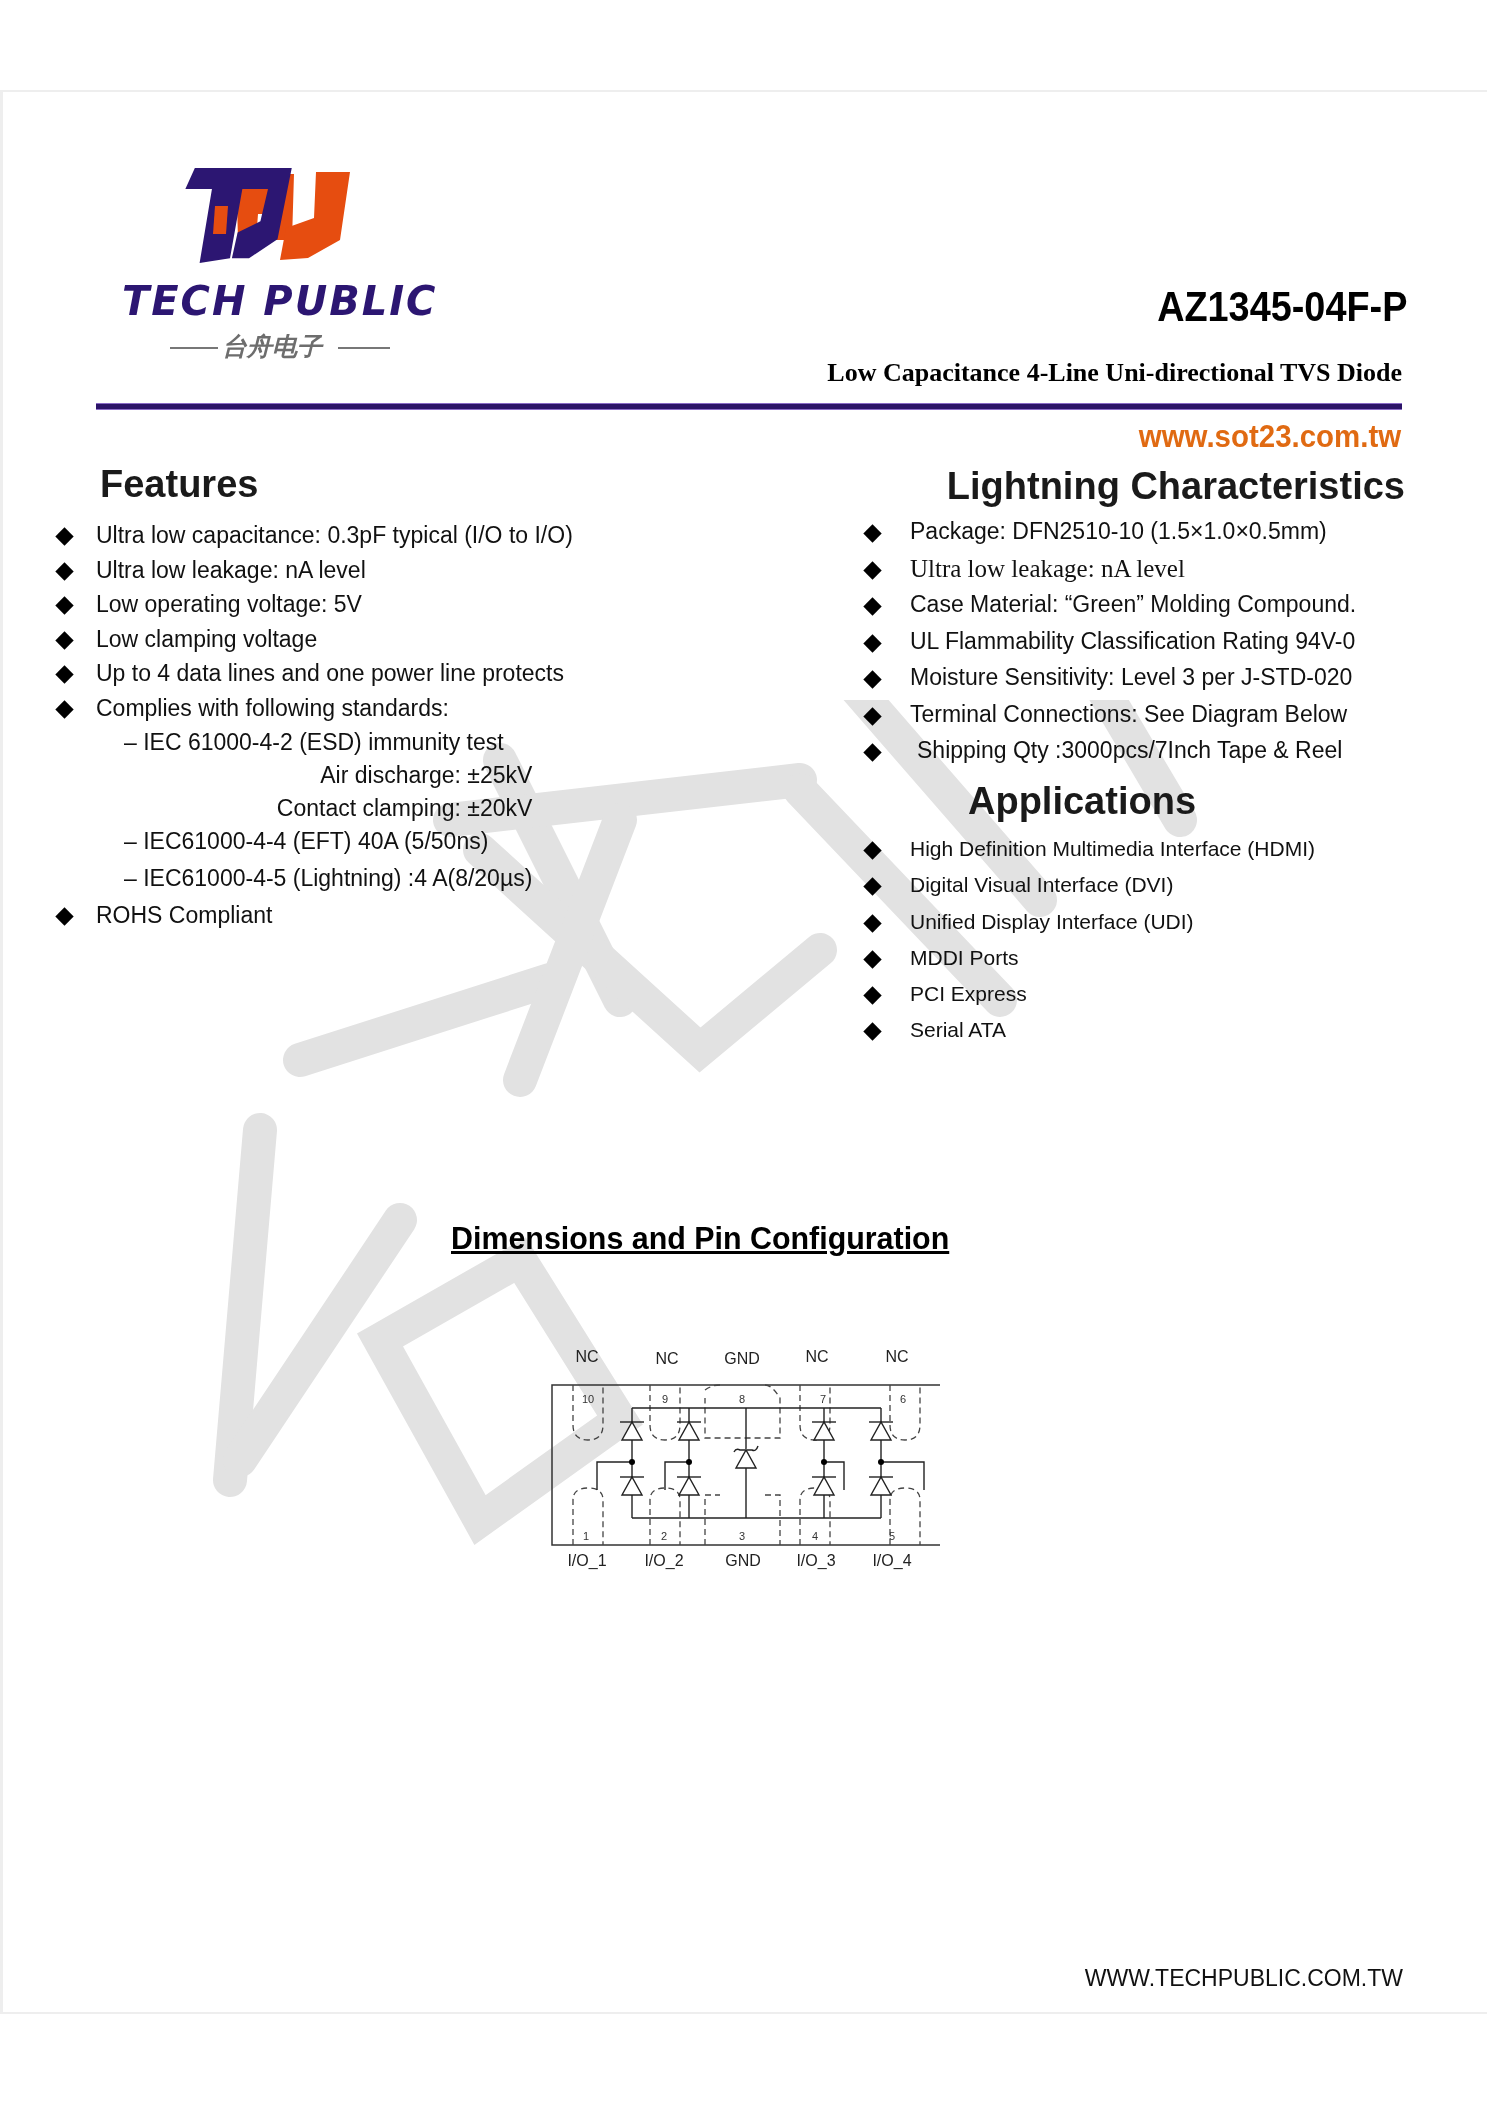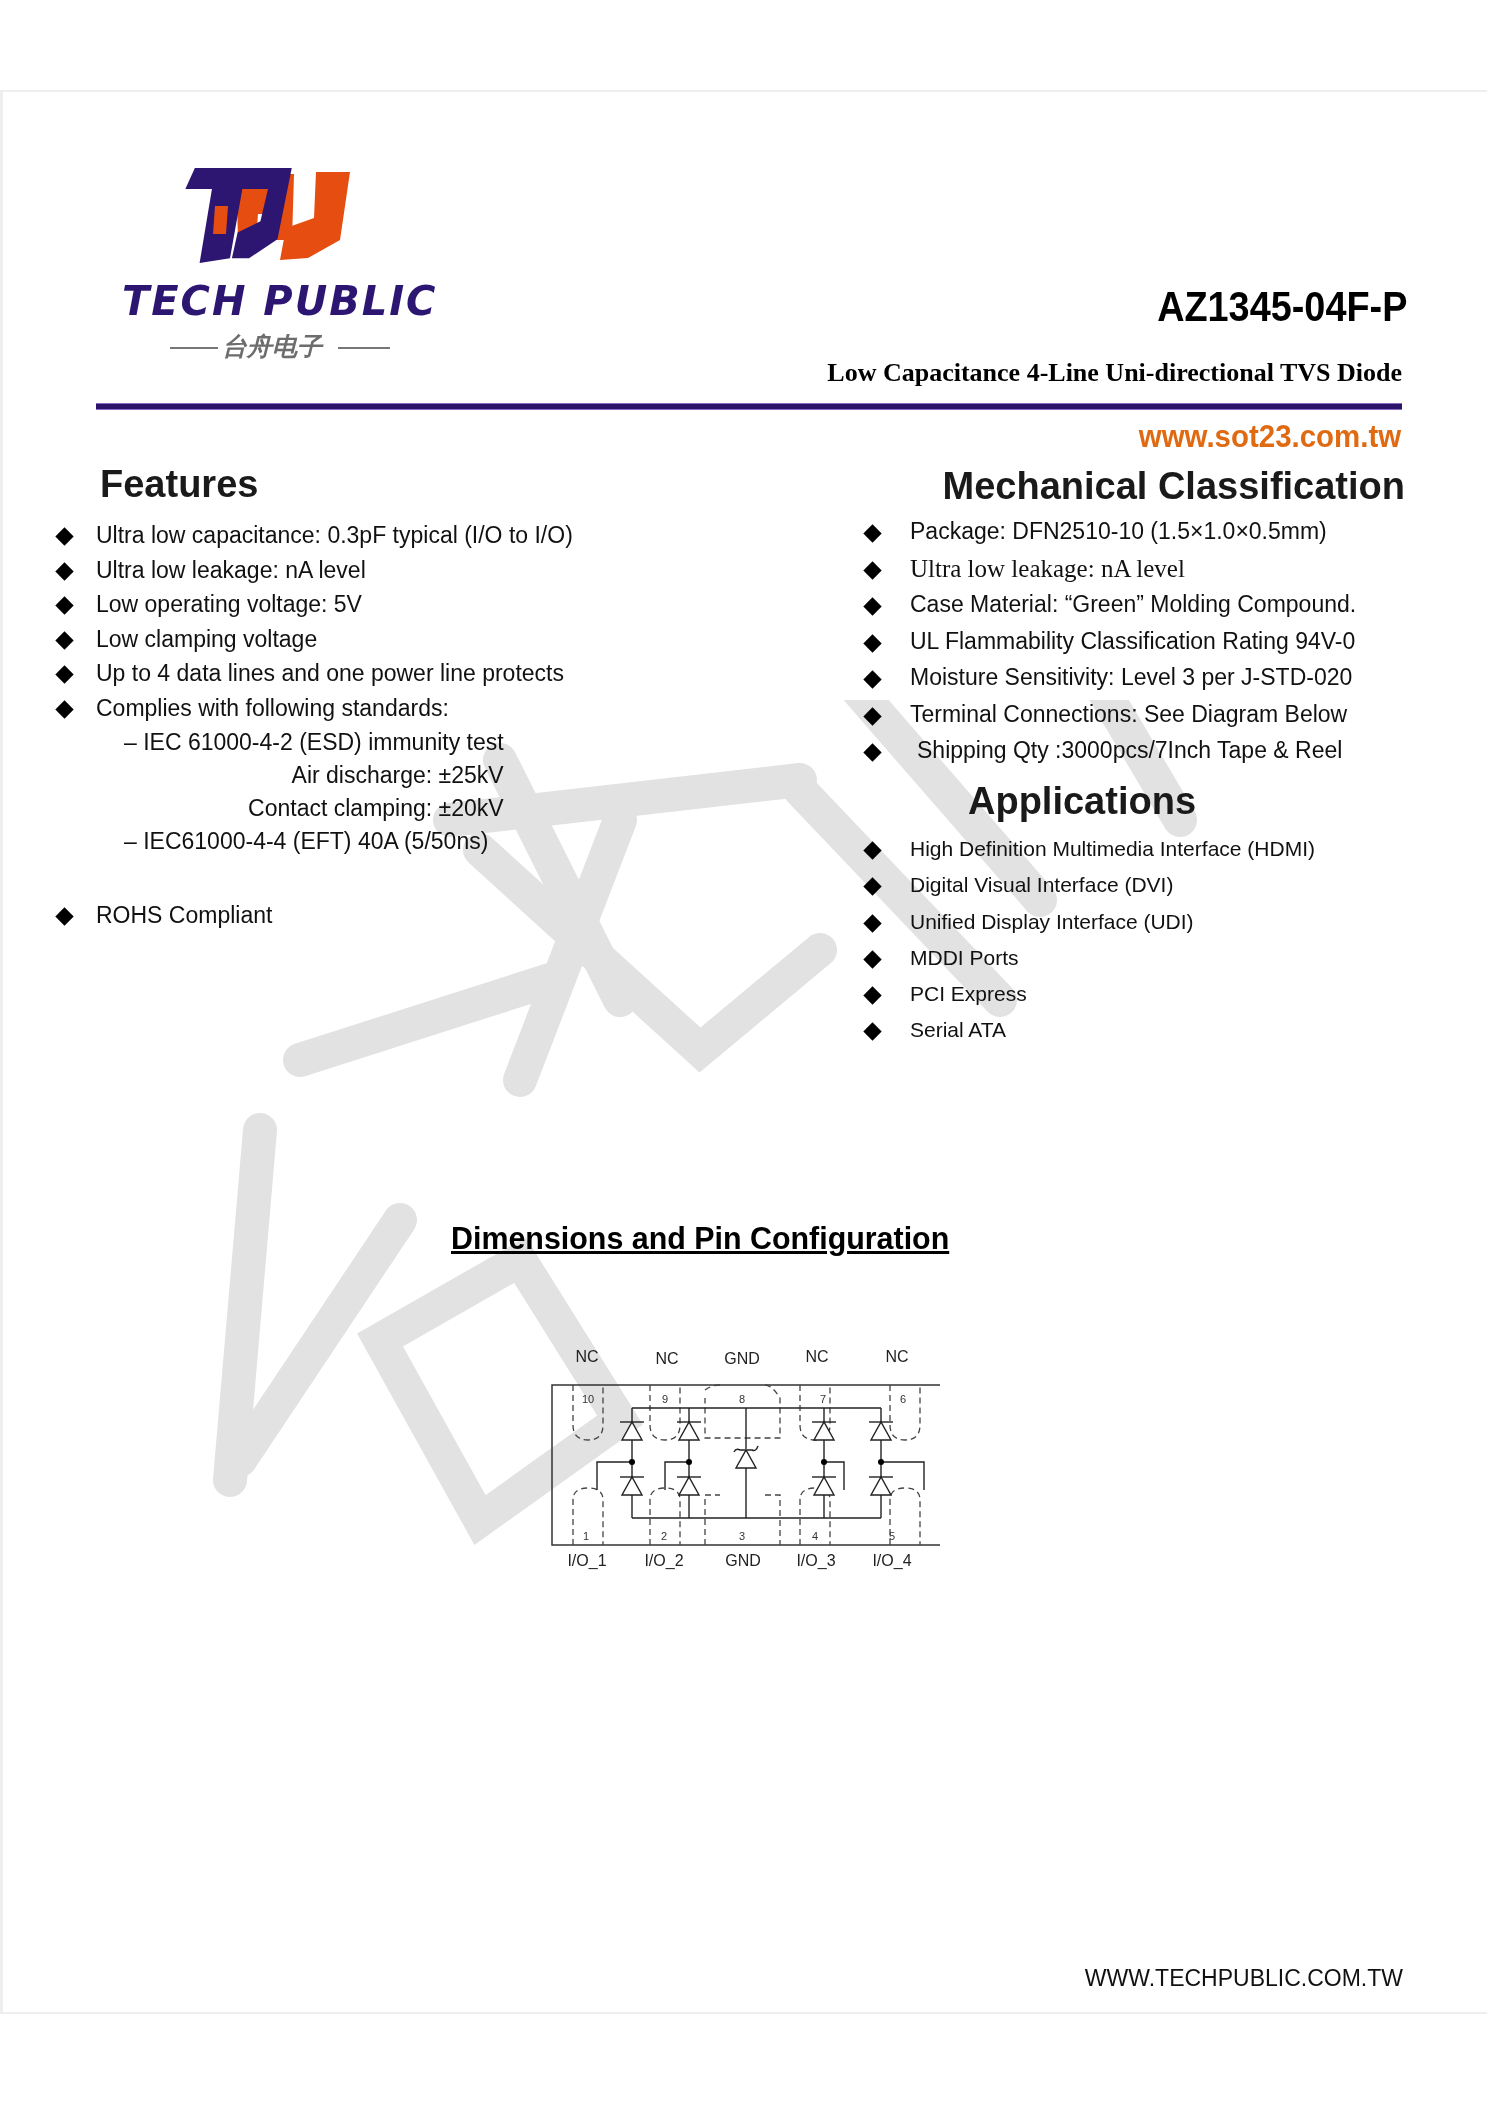--- a/index.html
+++ b/index.html
@@ -91,24 +91,25 @@
   <li><span class="bullet"></span><span>Low operating voltage: 5V</span></li>
   <li><span class="bullet"></span><span>Low clamping voltage</span></li>
   <li><span class="bullet"></span><span>Up to 4 data lines and one power line protects</span></li>
   <li><span class="bullet"></span><span>Complies with following standards:</span></li>
 </ul>
 <ul class="sub-list">
   <li>– IEC 61000-4-2 (ESD) immunity test</li>
   <li class="indent">Air discharge: ±25kV</li>
   <li class="indent" style="padding-left:64px;">Contact clamping: ±20kV</li>
   <li>– IEC61000-4-4 (EFT) 40A (5/50ns)</li>
+  <li style="margin-top:4px;">– IEC61000-4-5 (Lightning) :4 A(8/20µs)</li>
 </ul>
 <div class="rohs"><span class="bullet"></span><span>ROHS Compliant</span></div>
 
-<h2 class="mech-title">Mechanical Classification</h2>
+<h2 class="mech-title">Lightning Characteristics</h2>
 <ul class="list mech-list">
   <li><span class="bullet"></span><span>Package: DFN2510-10 (1.5×1.0×0.5mm)</span></li>
   <li class="serif"><span class="bullet"></span><span>Ultra low leakage: nA level</span></li>
   <li><span class="bullet"></span><span>Case Material: “Green” Molding Compound.</span></li>
   <li><span class="bullet"></span><span>UL Flammability Classification Rating 94V-0</span></li>
   <li><span class="bullet"></span><span>Moisture Sensitivity: Level 3 per J-STD-020</span></li>
   <li><span class="bullet"></span><span>Terminal Connections: See Diagram Below</span></li>
   <li class="shift"><span class="bullet"></span><span>Shipping Qty :3000pcs/7Inch Tape &amp; Reel</span></li>
 </ul>
 

